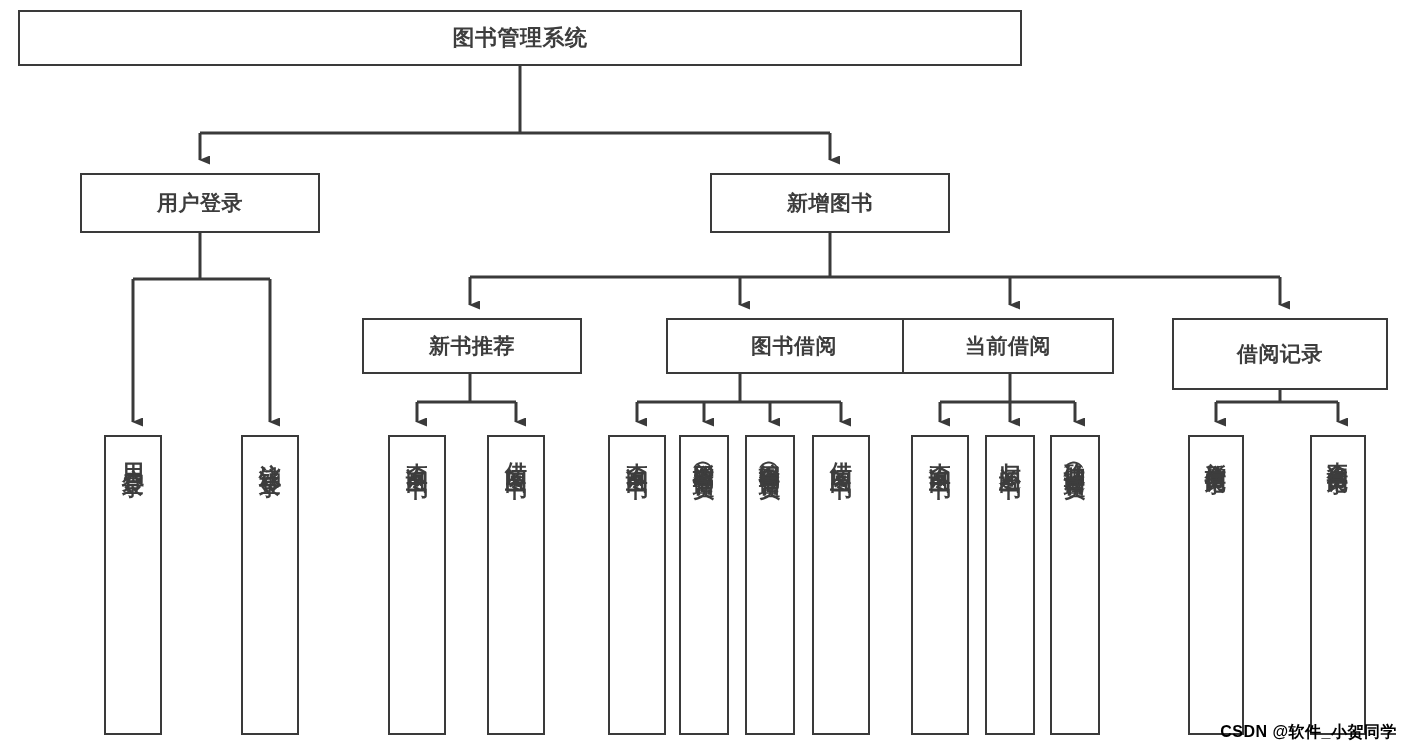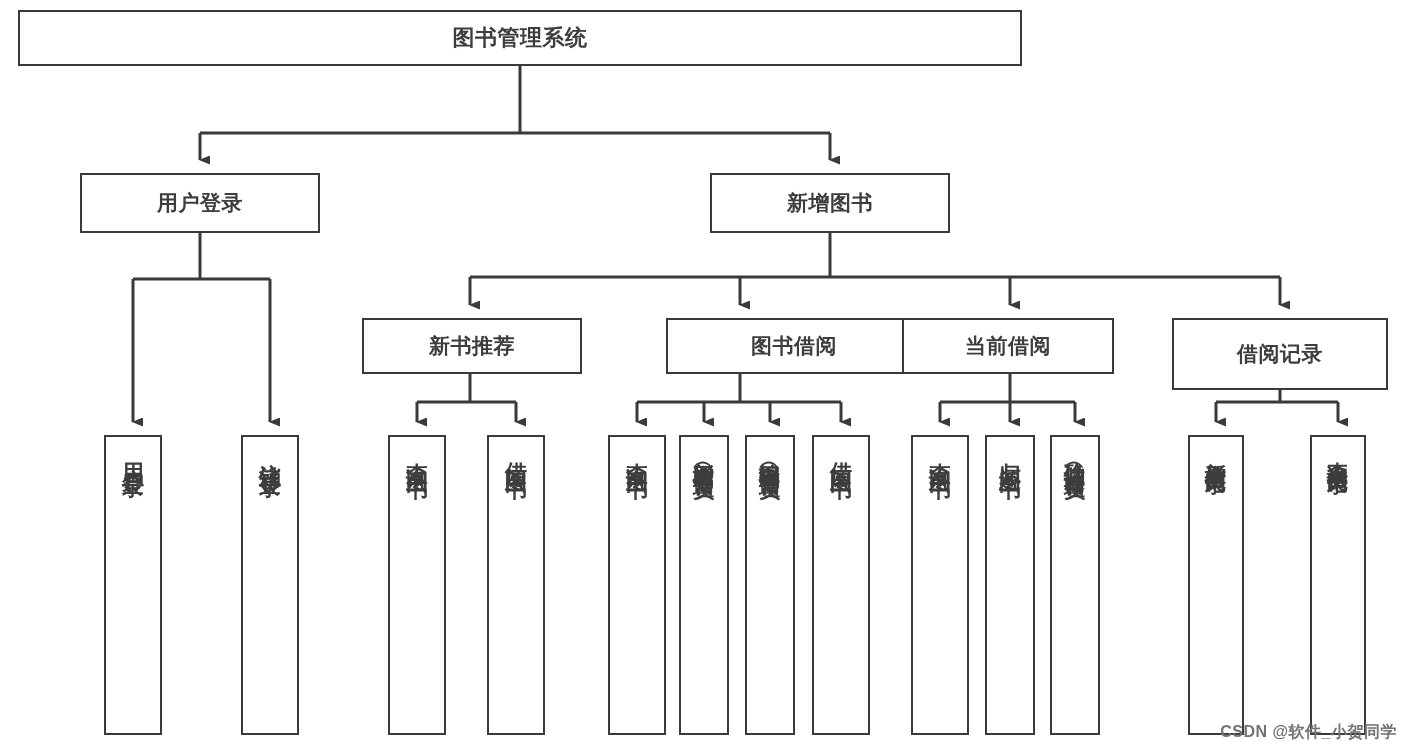--- a/index.html
+++ b/index.html
@@ -58,21 +58,21 @@
     white-space:nowrap;
   }
   .node.vert.tight .lbl{
     font-size:21px;
     letter-spacing:2.5px;
   }
   .watermark{
     position:absolute;
     right:8px;bottom:4px;
     font-size:16px;
-    color:#737373;
+    color:#000000;
     letter-spacing:0.5px;
     white-space:nowrap;
     user-select:none;
   }
 </style>
 </head>
 <body>
 
 <div id="canvas">
 

